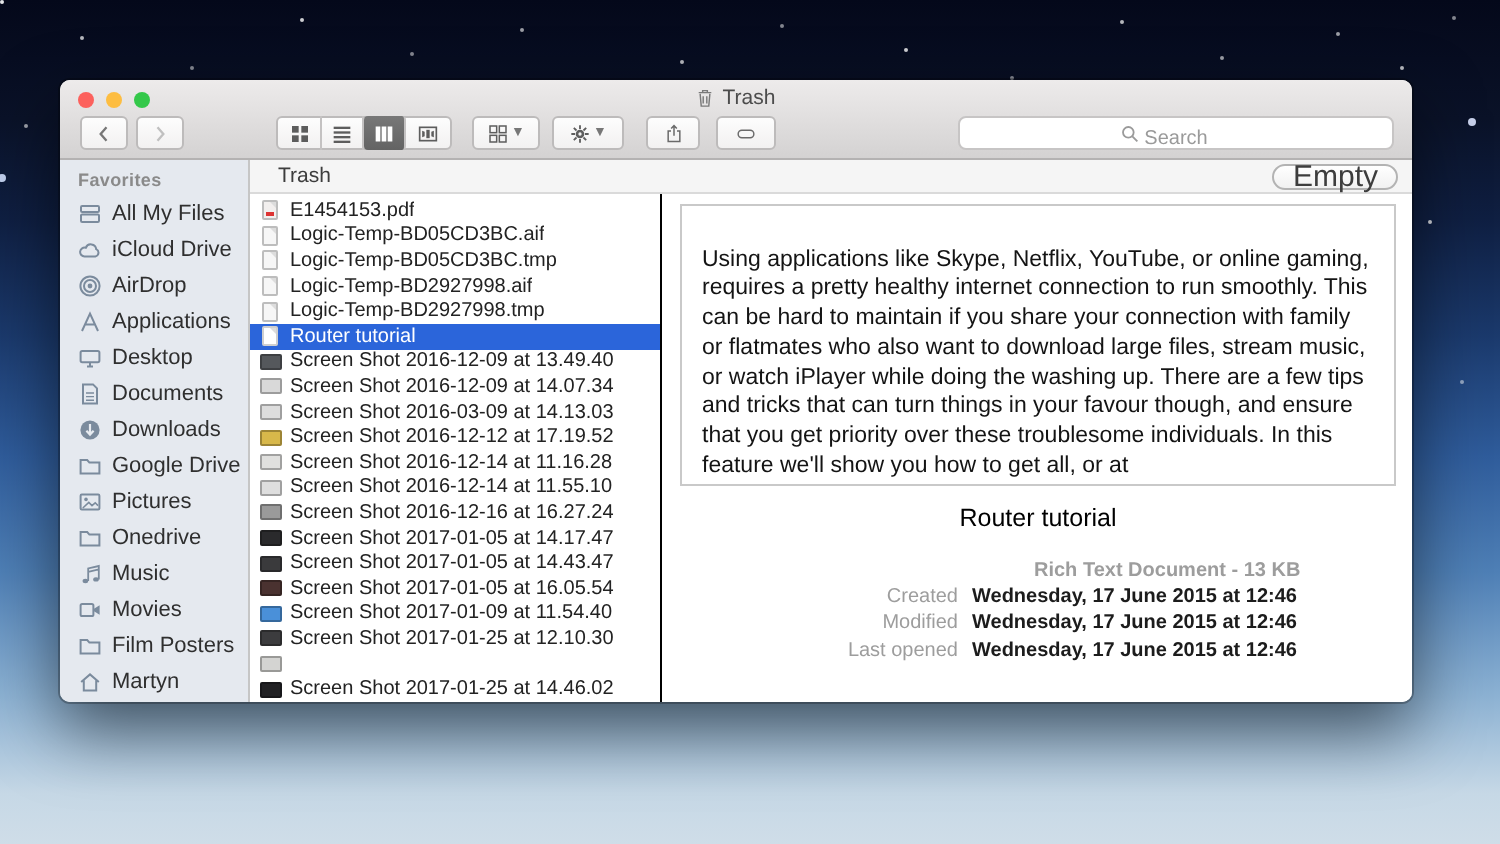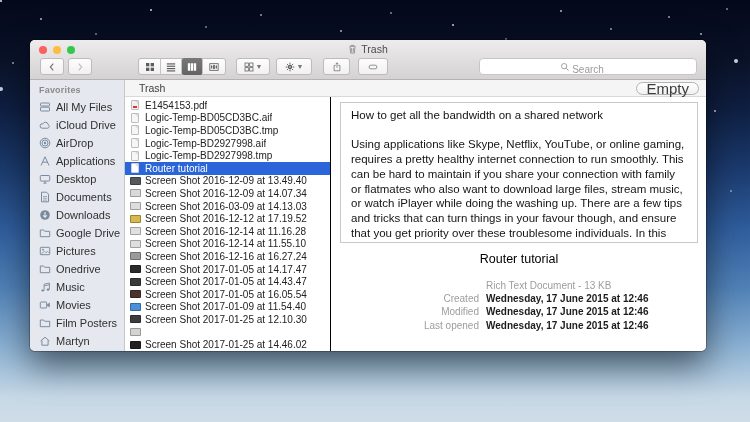--- a/index.html
+++ b/index.html
@@ -121,21 +121,21 @@
     border:1px solid #c9c9c9; height:141px; overflow:hidden;
     padding:5px 10px; line-height:14.7px; color:#141414;
   }
   .doc-box p{ margin:0; }
   .doc-box .gap{ height:14.7px; }
   .pv-title{ text-align:center; font-size:12.5px; color:#000; margin-top:9px; }
   .meta{ margin-top:13px; font-size:10px; }
   .meta-row{ display:flex; line-height:13.2px; }
   .meta-label{ width:146px; flex:none; text-align:right; color:#9d9d9d; padding-right:7px; }
   .meta-value{ color:#1c1c1c; font-weight:700; }
-  .meta-kind{ color:#9d9d9d; font-weight:400; }
+  .meta-kind{ color:#9d9d9d; font-weight:700;margin-left:31px; }
 </style>
 </head>
 <body>
 
 <div class="stars"></div>
 
 <div class="window">
 
   <div class="chrome">
     <div class="traffic">
@@ -469,21 +469,20 @@
               <span class="ficon thumb" style="background: rgb(212, 212, 210);"></span>
             </div>
             <div class="file-row">
               <span class="ficon thumb" style="background: rgb(33, 33, 36);"></span>
               <span class="file-name">Screen Shot 2017-01-25 at 14.46.02</span>
             </div>
           </div>
 
         <div class="preview">
           <div class="doc-box">
-            <p>How to get all the bandwidth on a shared network</p>
             <div class="gap"></div>
             <p>Using applications like Skype, Netflix, YouTube, or online gaming, requires a pretty healthy internet connection to run smoothly. This can be hard to maintain if you share your connection with family or flatmates who also want to download large files, stream music, or watch iPlayer while doing the washing up. There are a few tips and tricks that can turn things in your favour though, and ensure that you get priority over these troublesome individuals. In this feature we'll show you how to get all, or at</p>
 
           </div>
           <div class="pv-title">Router tutorial</div>
           <div class="meta">
             <div class="meta-row">
               <span class="meta-label"></span>
               <span class="meta-kind">Rich Text Document - 13 KB</span>
             </div>

